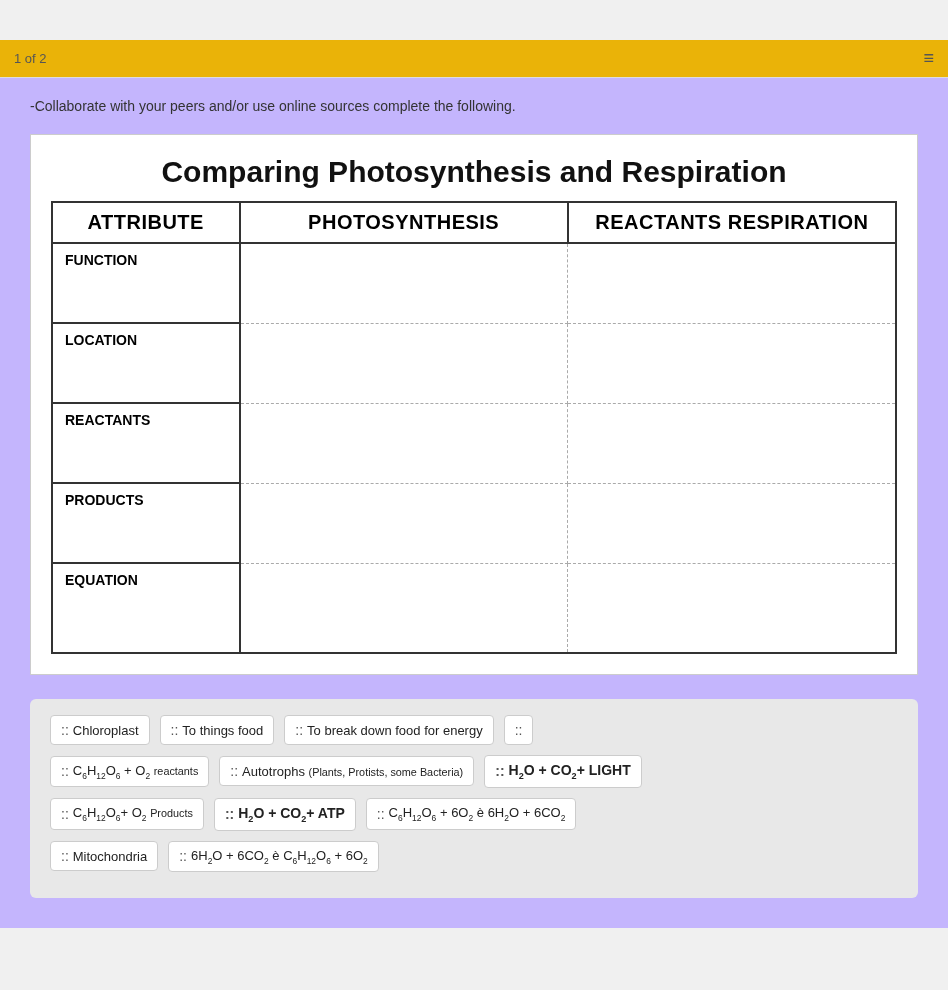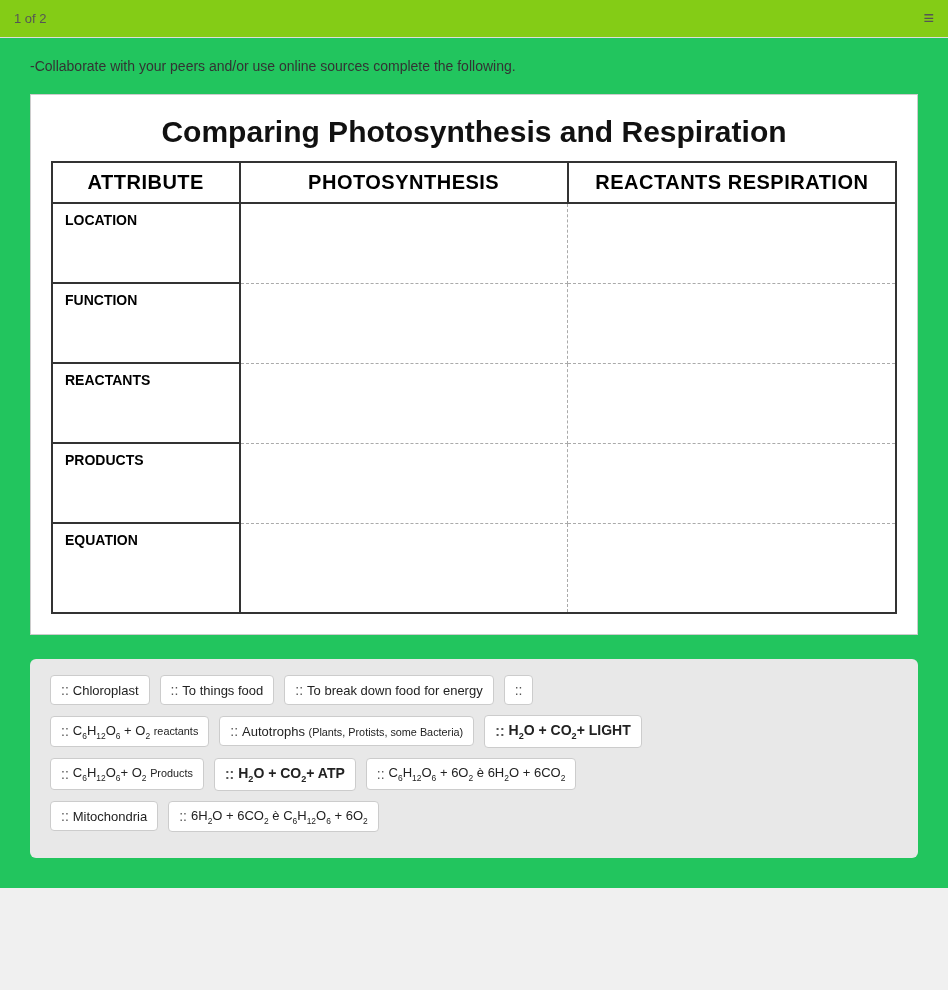--- a/index.html
+++ b/index.html
@@ -9,36 +9,37 @@
       width: 948px;
       min-height: 990px;
       position: relative;
     }
 
     .top-bar {
       display: flex;
       justify-content: space-between;
       align-items: center;
       padding: 8px 14px;
-      background: #84cc16;
+      background: #eab308;
       border-bottom: 1px solid #ddd;
+      margin-top: 40px;
     }
 
     .page-counter {
       font-size: 13px;
       color: #555;
     }
 
     .menu-icon {
       font-size: 18px;
       color: #555;
     }
 
     .main-content {
-      background: #22c55e;
+      background: #c4b5fd;
       padding: 20px 30px 30px 30px;
     }
 
     .instruction {
       font-size: 14px;
       color: #333;
       margin-bottom: 20px;
     }
 
     .card {
@@ -158,26 +159,26 @@
     <table class="comparison-table">
       <thead>
         <tr class="header-row">
           <th>ATTRIBUTE</th>
           <th>PHOTOSYNTHESIS</th>
           <th>REACTANTS RESPIRATION</th>
         </tr>
       </thead>
       <tbody>
         <tr>
+          <td class="attr-cell">FUNCTION</td>
+          <td class="content-cell" style="border:1px dashed #aaa;"></td>
+          <td class="content-cell" style="border:1px dashed #aaa;"></td>
+        </tr>
+        <tr>
           <td class="attr-cell">LOCATION</td>
-          <td class="content-cell" style="border:1px dashed #aaa;"></td>
-          <td class="content-cell" style="border:1px dashed #aaa;"></td>
-        </tr>
-        <tr>
-          <td class="attr-cell">FUNCTION</td>
           <td class="content-cell" style="border:1px dashed #aaa;"></td>
           <td class="content-cell" style="border:1px dashed #aaa;"></td>
         </tr>
         <tr>
           <td class="attr-cell">REACTANTS</td>
           <td class="content-cell" style="border:1px dashed #aaa;"></td>
           <td class="content-cell" style="border:1px dashed #aaa;"></td>
         </tr>
         <tr>
           <td class="attr-cell">PRODUCTS</td>

